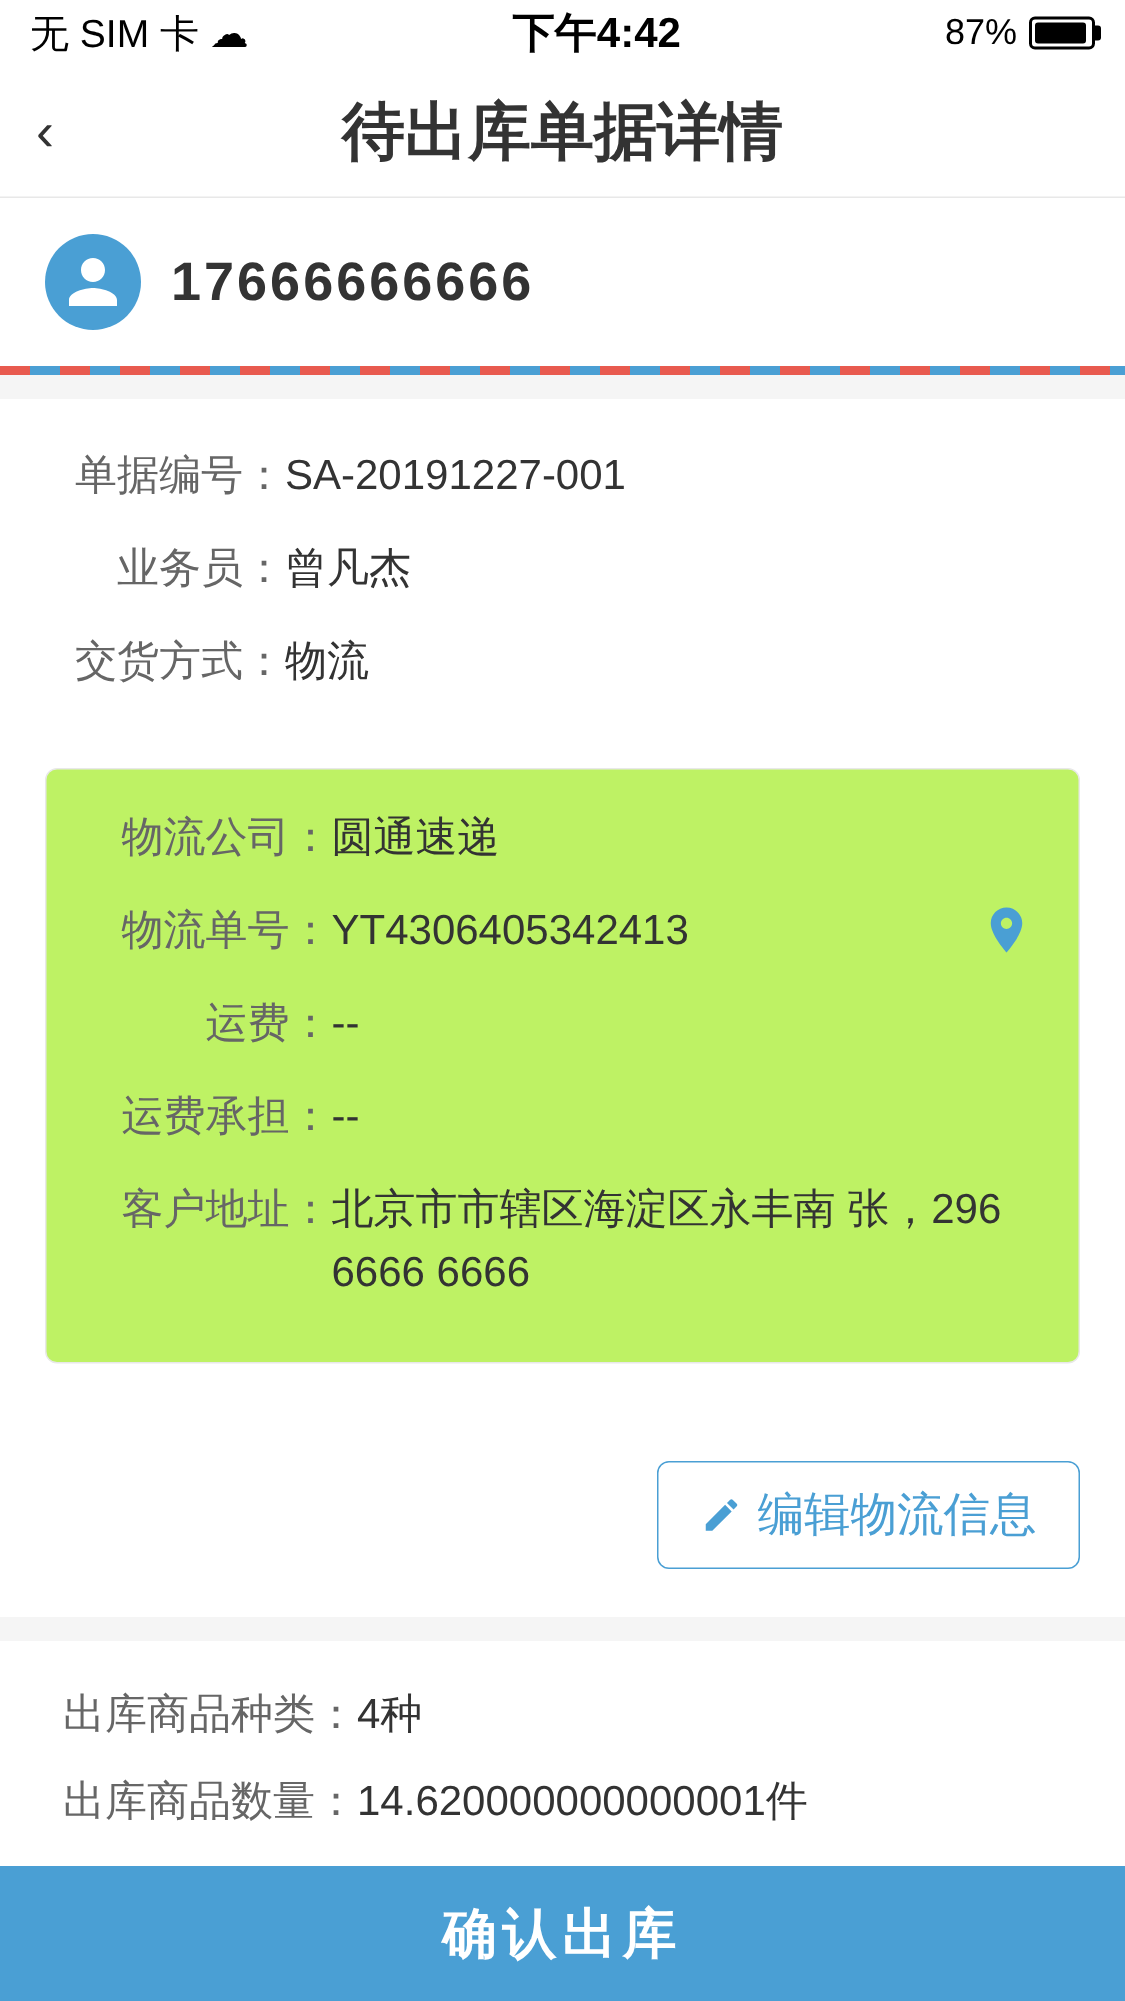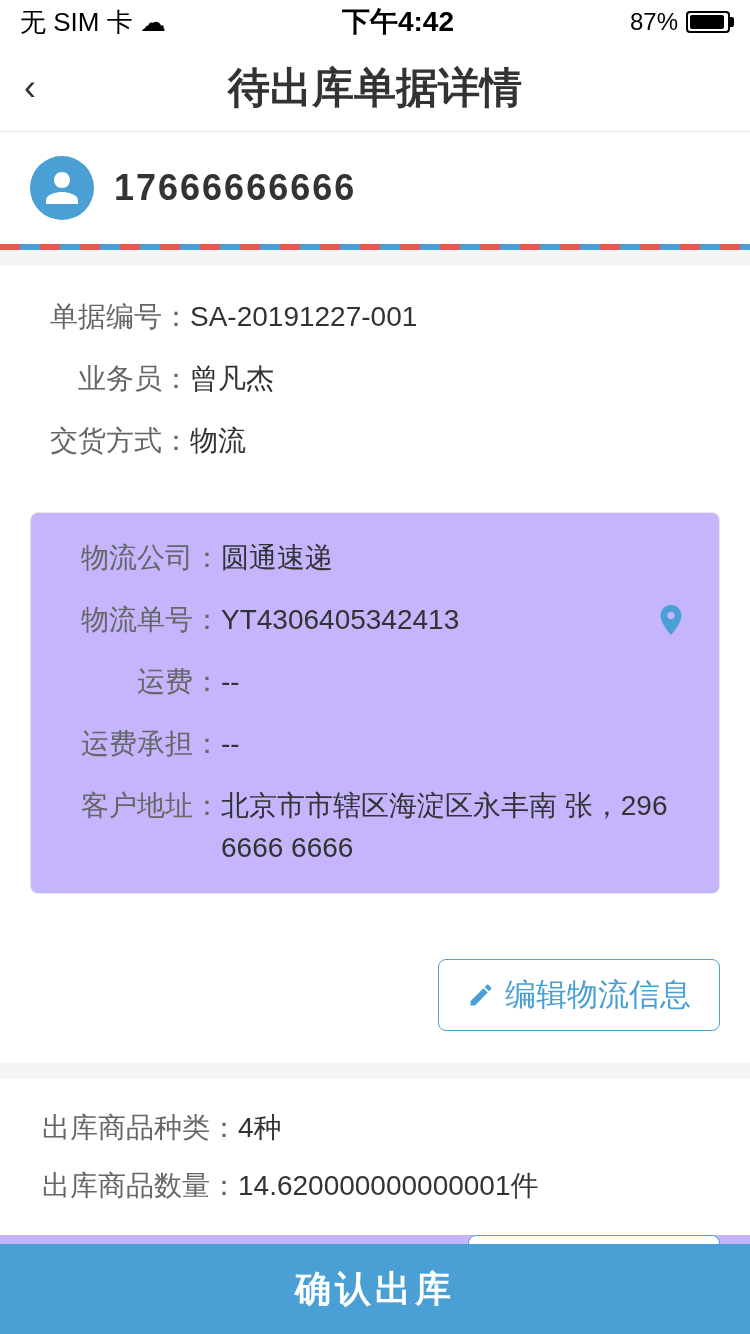--- a/index.html
+++ b/index.html
@@ -167,34 +167,34 @@
       flex: 1;
     }
     .location-icon {
       width: 36px;
       height: 36px;
       flex-shrink: 0;
     }
 
     
     .logistics-box {
-      background: #c4b5fd;
+      background: #bef264;
       border: 1px solid #e8e8e8;
       border-radius: 8px;
       margin: 20px 30px;
       padding: 24px 30px;
     }
     .logistics-row {
       display: flex;
       align-items: flex-start;
       margin-bottom: 20px;
       line-height: 1.5;
     }
     .logistics-row:last-child {
-      margin-bottom: 0;
+      margin-bottom: 15px;
     }
     .logistics-label {
       color: #666;
       font-size: 28px;
       min-width: 160px;
       text-align: right;
       flex-shrink: 0;
     }
     .logistics-value {
       color: #333;

